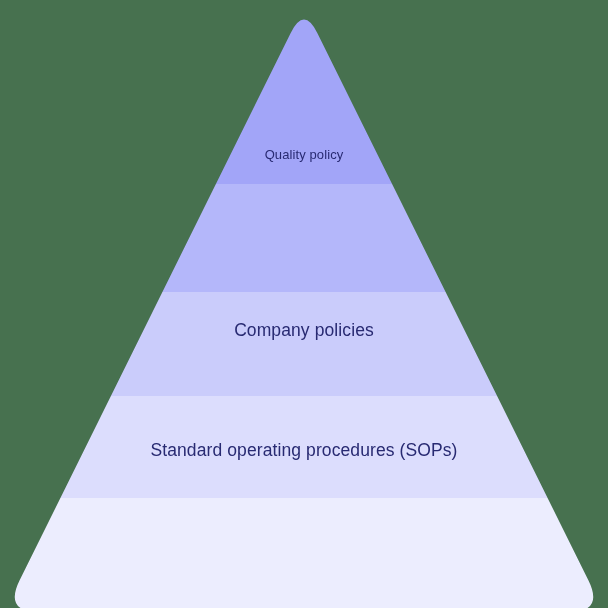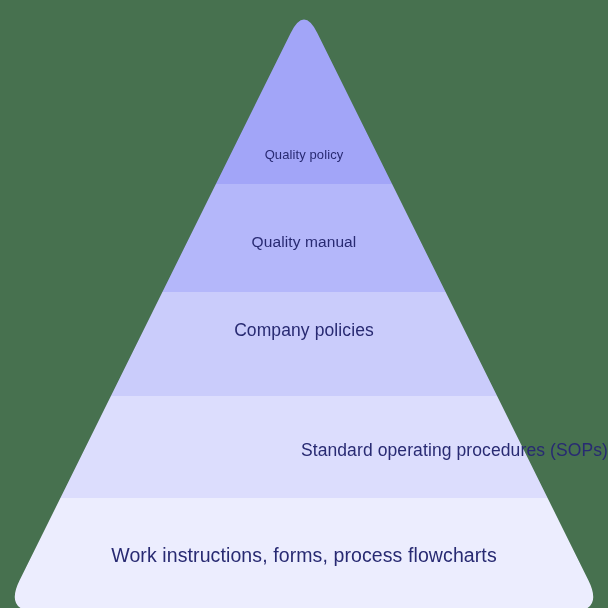--- a/index.html
+++ b/index.html
@@ -31,21 +31,21 @@
     transform: translateY(-50%);
     color: var(--text-color, #282a72);
     font-weight: 500;
     letter-spacing: 0.1px;
     white-space: nowrap;
     pointer-events: none;
   }
   .label-1 { top: 154px; font-size: 13px; }
   .label-2 { top: 242px; font-size: 15.5px; }
   .label-3 { top: 330px; font-size: 17.5px; }
-  .label-4 { top: 450px; font-size: 17.5px; text-align: right; }
+  .label-4 { top: 450px; font-size: 17.5px; }
   .label-5 { top: 555px; font-size: 19.5px; }
 </style>
 </head>
 <body style="background: rgb(71, 113, 79);">
 
 <div class="stage">
 
   <svg class="pyramid-svg" width="608" height="608" viewBox="0 0 608 608">
     <defs>
       <clipPath id="pyramid-clip">
@@ -63,21 +63,19 @@
       <rect x="0" y="0" width="608" height="184" fill="#a2a5f8"></rect>
       <rect x="0" y="184" width="608" height="108" fill="#b4b7fa"></rect>
       <rect x="0" y="292" width="608" height="104" fill="#caccfb"></rect>
       <rect x="0" y="396" width="608" height="102" fill="#dcddfd"></rect>
       <rect x="0" y="498" width="608" height="110" fill="#ecedfe"></rect>
     </g>
   </svg>
 
   <div class="level-label label-1">Quality policy</div>
 
-  <div class="level-label label-2">Quality manual</div>
 
   <div class="level-label label-3">Company policies</div>
 
   <div class="level-label label-4">Standard operating procedures (SOPs)</div>
 
-  <div class="level-label label-5">Work instructions, forms, process flowcharts</div>
 
 </div>
 
 </body></html>

